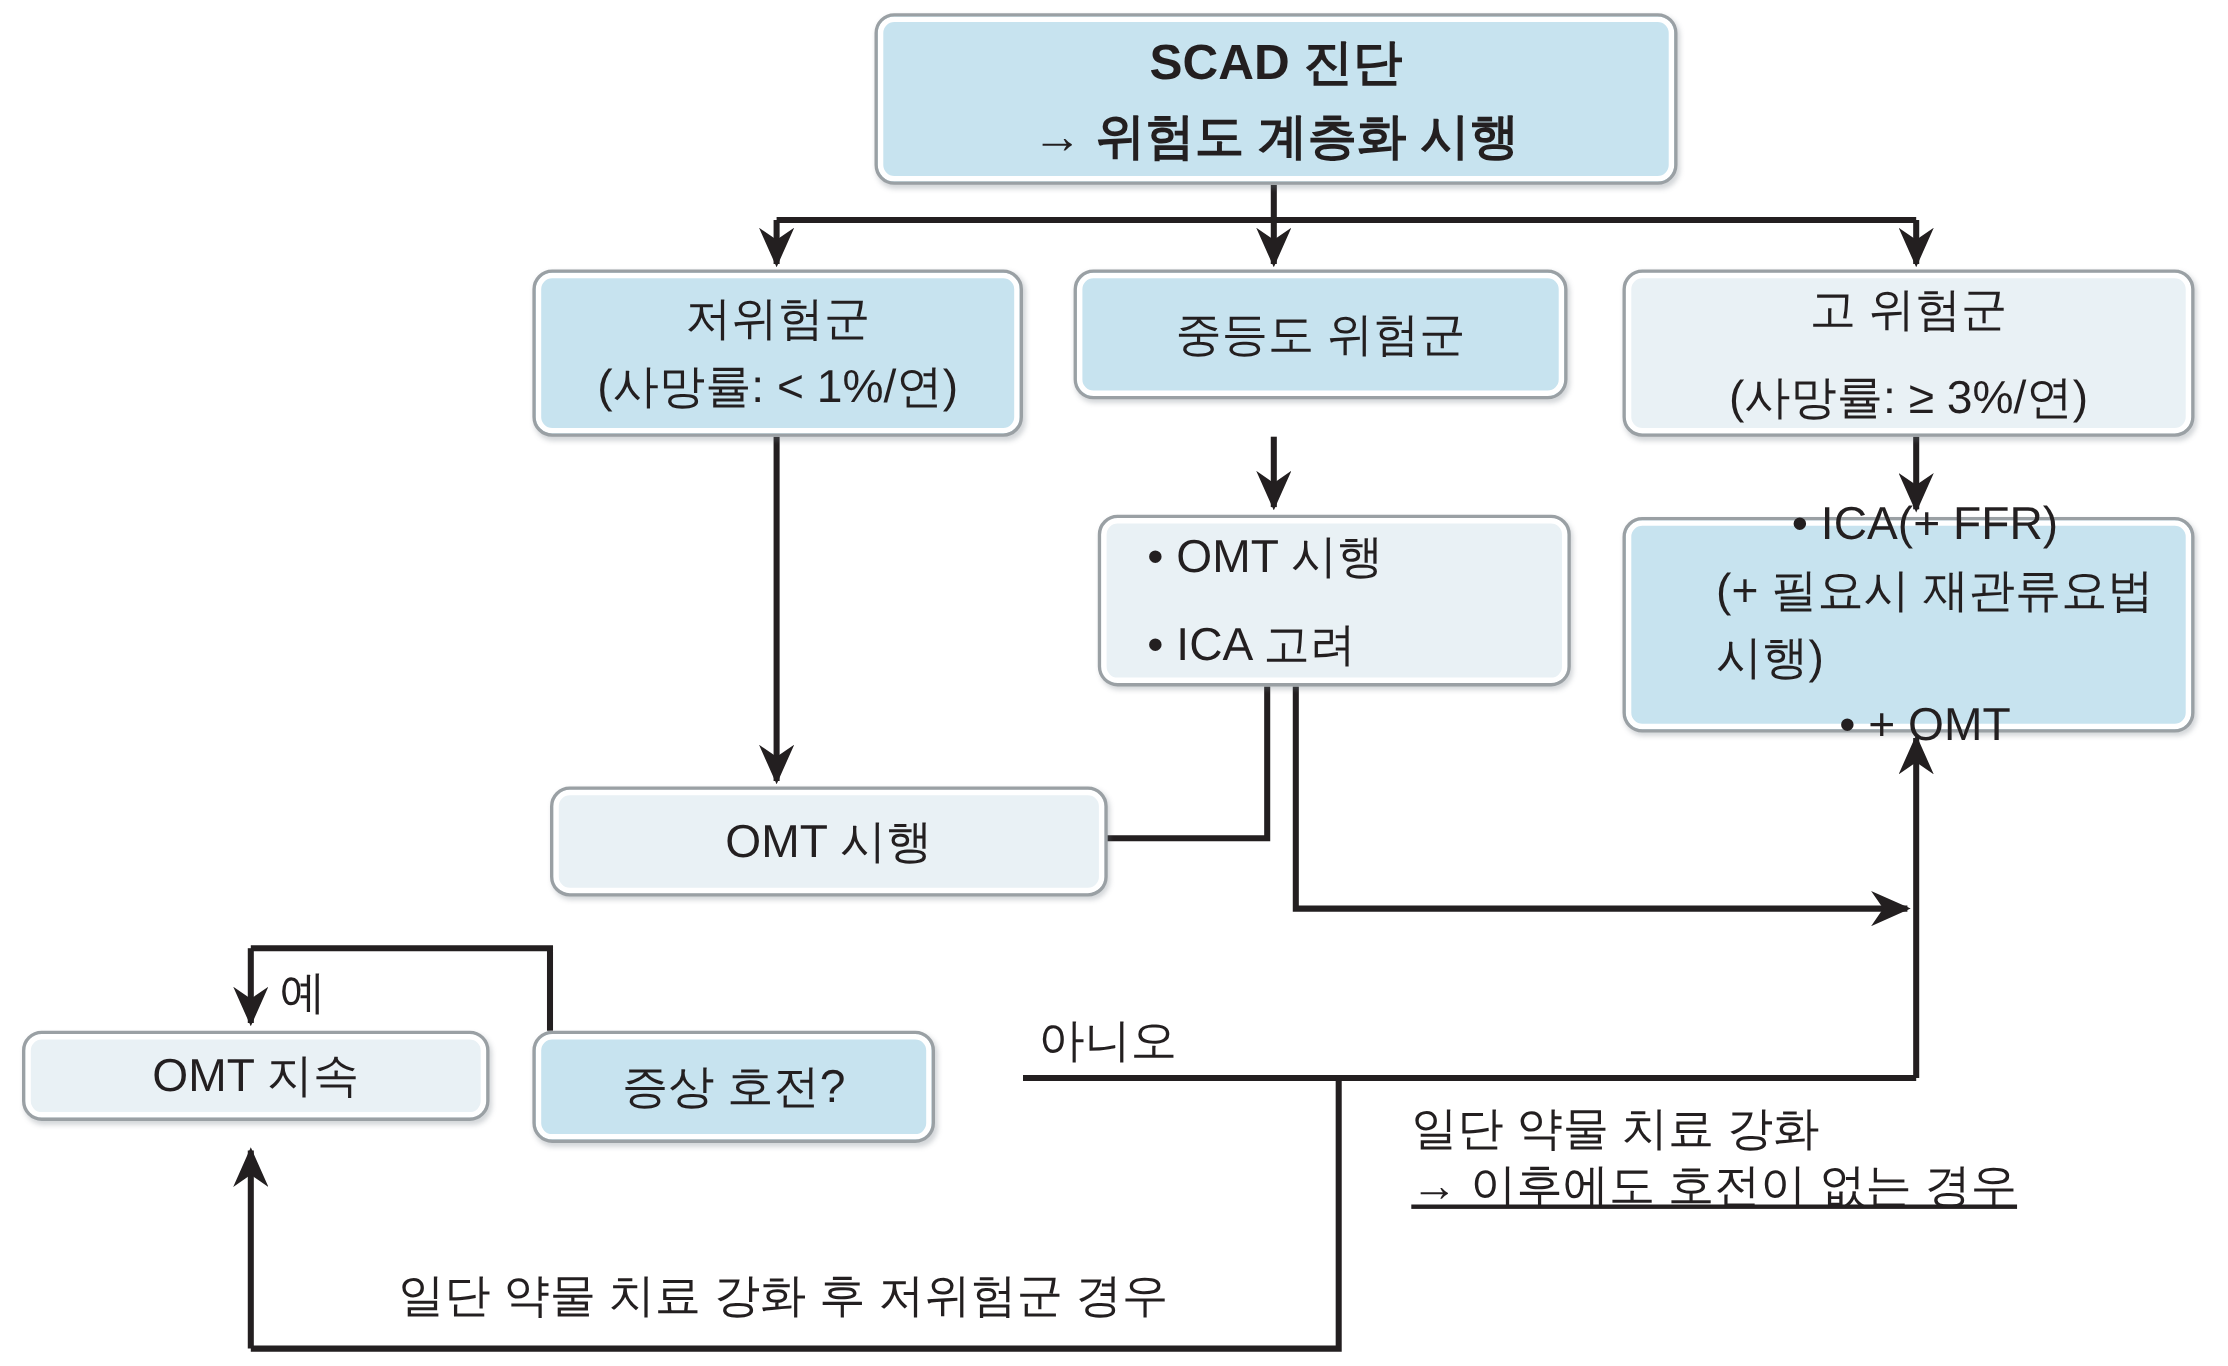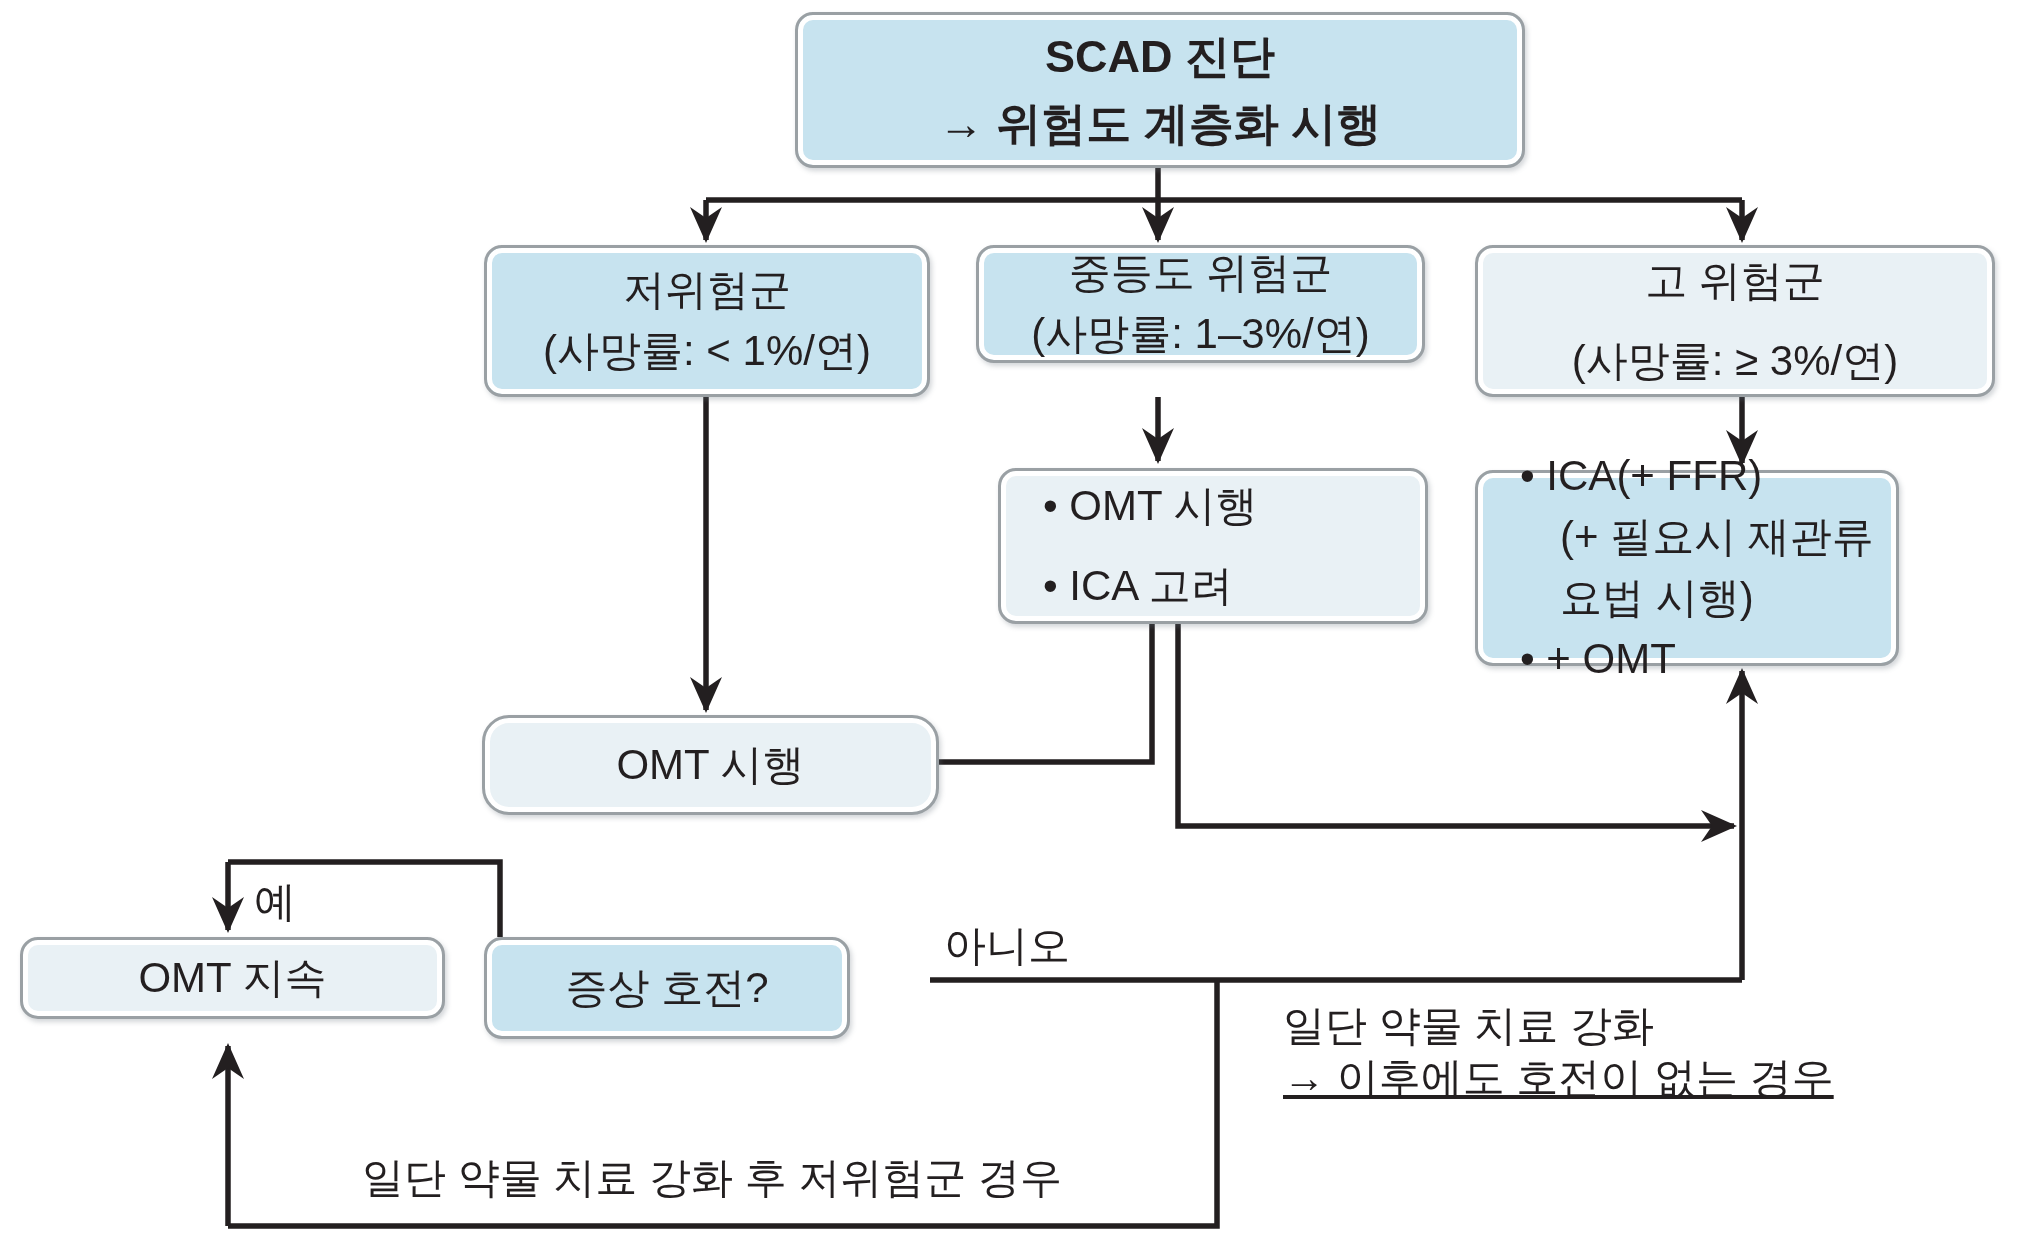--- a/index.html
+++ b/index.html
@@ -81,40 +81,39 @@
     <div>→ 위험도 계층화 시행</div>
   </div>
 
   <div class="node fill-a" style="left:484px;top:245px;width:446px;height:152px;">
     <div>저위험군</div>
     <div>(사망률: &lt; 1%/연)</div>
   </div>
 
   <div class="node fill-a" style="left:976px;top:245px;width:449px;height:118px;">
     <div>중등도 위험군</div>
-    <div>(사망률: 1–3%/연)</div>
   </div>
 
   <div class="node fill-b" style="left:1475px;top:245px;width:520px;height:152px;">
     <div>고 위험군</div>
     <div>(사망률: ≥ 3%/연)</div>
   </div>
 
   <div class="node fill-b bullets" style="left:998px;top:468px;width:430px;height:156px;">
     <div>• OMT 시행</div>
     <div>• ICA 고려</div>
   </div>
 
-  <div class="node fill-a bullets" style="left:1475px;top:470px;width:424px;height:196px;">
+  <div class="node fill-a bullets" style="left:1475px;top:470px;width:520px;height:196px;align-items:center;">
     <div>• ICA(+ FFR)</div>
     <div class="indent">(+ 필요시 재관류요법 시행)</div>
     <div>• + OMT</div>
   </div>
 
-  <div class="node fill-b" style="left:482px;top:715px;width:457px;height:100px;border-radius:27px;">
+  <div class="node fill-b" style="left:500px;top:715px;width:507px;height:100px;">
     <div>OMT 시행</div>
   </div>
 
   <div class="node fill-b" style="left:20px;top:937px;width:425px;height:82px;">
     <div>OMT 지속</div>
   </div>
 
   <div class="node fill-a" style="left:484px;top:937px;width:366px;height:102px;">
     <div>증상 호전?</div>
   </div>

